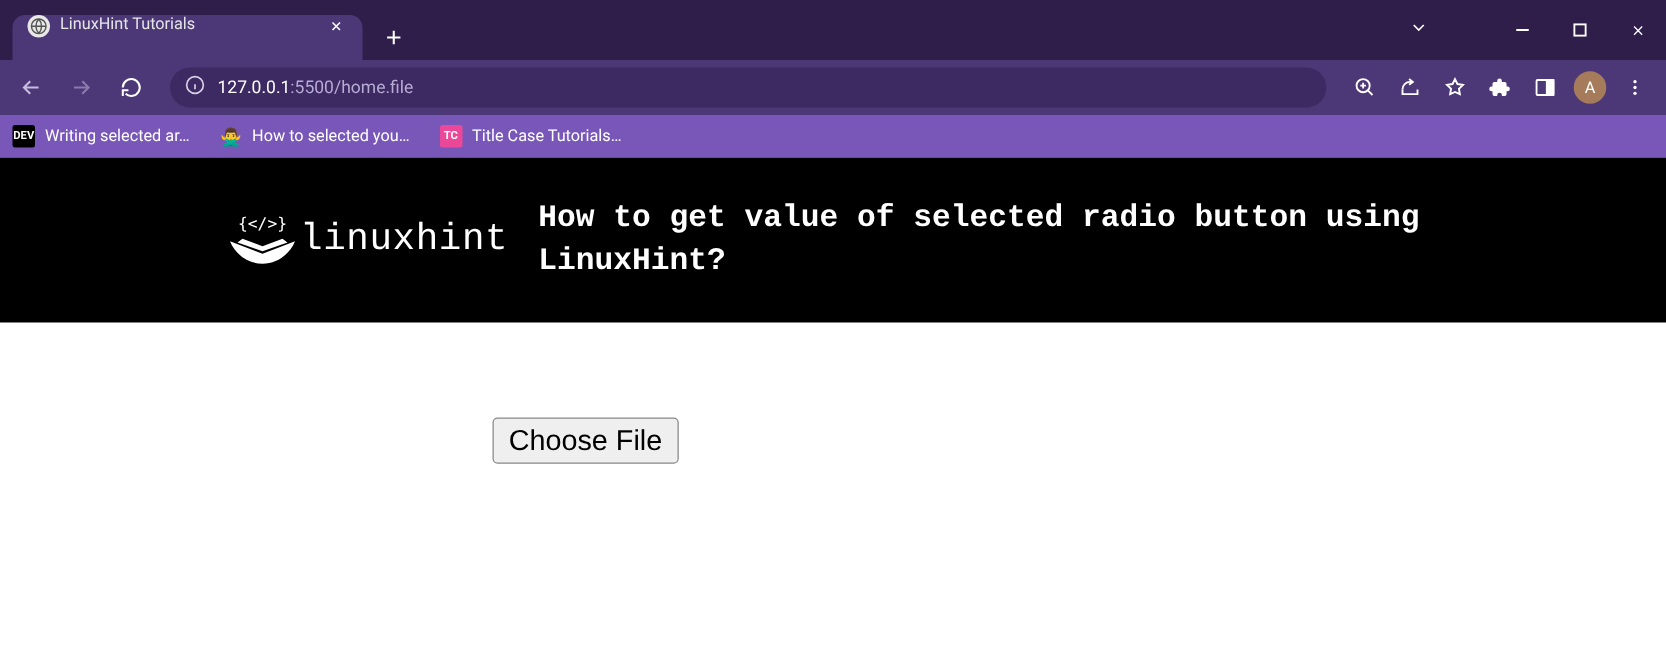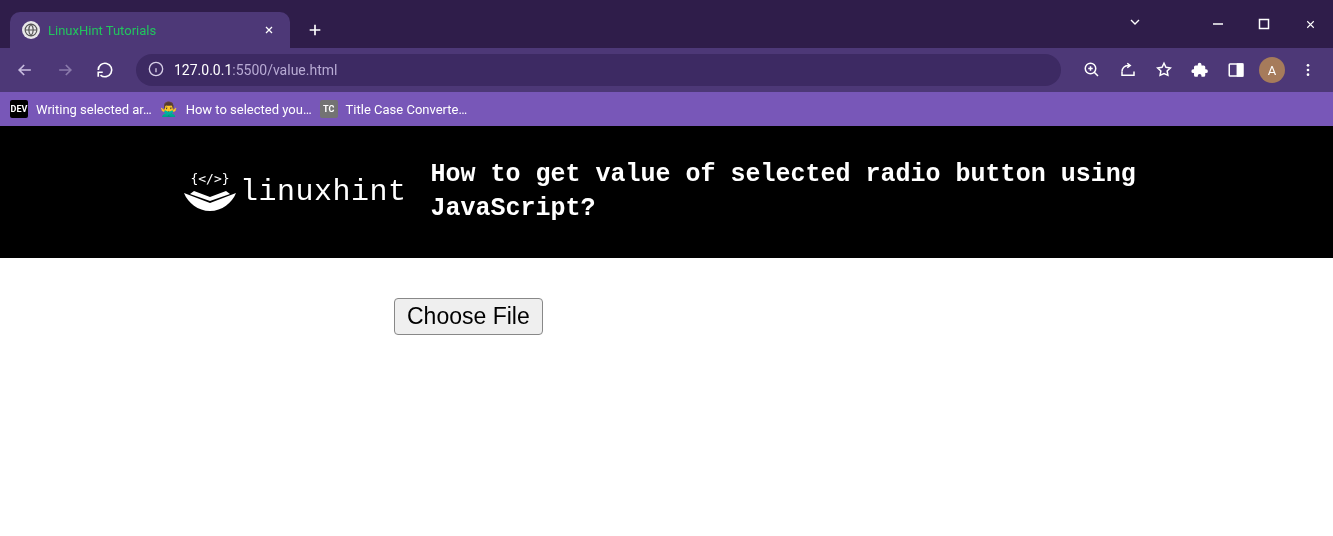--- a/index.html
+++ b/index.html
@@ -15,25 +15,25 @@
       background: #2f1d4a;
       display: flex;
       align-items: flex-end;
       position: relative;
     }
     .tab {
       background: #4d3877;
       height: 36px;
       border-radius: 10px 10px 0 0;
       display: flex;
-      align-items: center;
+      align-items: flex-start;
       padding: 0 12px;
       margin-left: 10px;
       min-width: 280px;
-      color: #22c55e;
+      color: #e5e5e5;
       font-size: 13px;
       gap: 8px;
     }
     .tab-favicon {
       width: 18px;
       height: 18px;
       border-radius: 50%;
       background: #e8e8e8;
       display: flex;
       align-items: center;
@@ -141,21 +141,21 @@
       justify-content: center;
       font-size: 13px;
       margin: 0 4px;
     }
     .bookmarks-bar {
       height: 34px;
       background: #7857b8;
       display: flex;
       align-items: center;
       padding: 0 10px;
-      gap: 8px;
+      gap: 24px;
     }
     .bookmark {
       display: flex;
       align-items: center;
       gap: 8px;
       color: #fff;
       font-size: 13px;
       cursor: pointer;
     }
     .bm-icon {
@@ -163,21 +163,21 @@
       height: 18px;
       display: flex;
       align-items: center;
       justify-content: center;
       font-size: 9px;
       font-weight: bold;
       background: #000;
       color: #fff;
       border-radius: 2px;
     }
-    .bm-icon.tc { background: #737373; }
+    .bm-icon.tc { background: #ec4899; }
     .bm-icon.emoji { background: transparent; font-size: 14px; }
     .banner {
       background: #000;
       height: 132px;
       display: flex;
       align-items: center;
       padding: 0 40px;
       gap: 24px;
     }
     .logo-wrap {
@@ -209,20 +209,21 @@
       gap: 12px;
       cursor: pointer;
     }
     .choose-btn {
       border: 1px solid #888;
       background: #efefef;
       padding: 4px 12px;
       font-size: 23px;
       font-family: Arial, sans-serif;
       border-radius: 4px;
+      margin-top: 36px;
     }
     .file-status {
       font-size: 23px;
       font-family: Arial, sans-serif;
       color: #000;
     }
   </style>
 </head>
 <body>
 
@@ -288,21 +289,21 @@
       </svg>
   </div>
   <div class="address-bar">
     <span>
       <svg width="16" height="16" viewBox="0 0 24 24" fill="none" stroke="#d8d0e8" stroke-width="2">
           <circle cx="12" cy="12" r="10"></circle>
           <path d="M12 8h.01M11 12h1v5"></path>
         </svg>
     </span>
     <span>
-      <span class="url-origin">127.0.0.1</span><span class="url-path">:5500/value.html</span>
+      <span class="url-origin">127.0.0.1</span><span class="url-path">:5500/home.file</span>
     </span>
   </div>
   <div class="toolbar-right">
     <div class="tb-icon">
       <svg width="18" height="18" viewBox="0 0 24 24" fill="none" stroke="#fff" stroke-width="2">
           <circle cx="10" cy="10" r="7"></circle>
           <path d="M15 15l5 5M7 10h6M10 7v6"></path>
         </svg>
     </div>
     <div class="tb-icon">
@@ -345,33 +346,33 @@
   <div class="bookmark">
     <span class="bm-icon">DEV</span>
     <span>Writing selected ar…</span>
   </div>
   <div class="bookmark">
     <span class="bm-icon emoji">🙅‍♂️</span>
     <span>How to selected you…</span>
   </div>
   <div class="bookmark">
     <span class="bm-icon tc">TC</span>
-    <span>Title Case Converte…</span>
+    <span>Title Case Tutorials…</span>
   </div>
 </div>
 
 <div class="banner">
   <div class="logo-wrap">
     <svg width="60" height="58" viewBox="0 0 60 58">
       <path d="M30 48 C18 48 8 40 4 30 L30 40 L56 30 C52 40 42 48 30 48 Z" fill="#fff"></path>
       <path d="M30 38 L10 31 L14 28 L30 34 L46 28 L50 31 Z" fill="#fff"></path>
       <text x="30" y="20" font-size="13" fill="#fff" text-anchor="middle" font-family="monospace">{&lt;/&gt;}</text>
     </svg>
     <span class="logo-text">linuxhint</span>
   </div>
-  <div class="banner-title">How to get value of selected radio button using JavaScript?</div>
+  <div class="banner-title">How to get value of selected radio button using LinuxHint?</div>
 </div>
 
 <div class="content">
   <div class="file-input">
     <span class="choose-btn">Choose File</span>
   </div>
 </div>
 
 </body></html>

